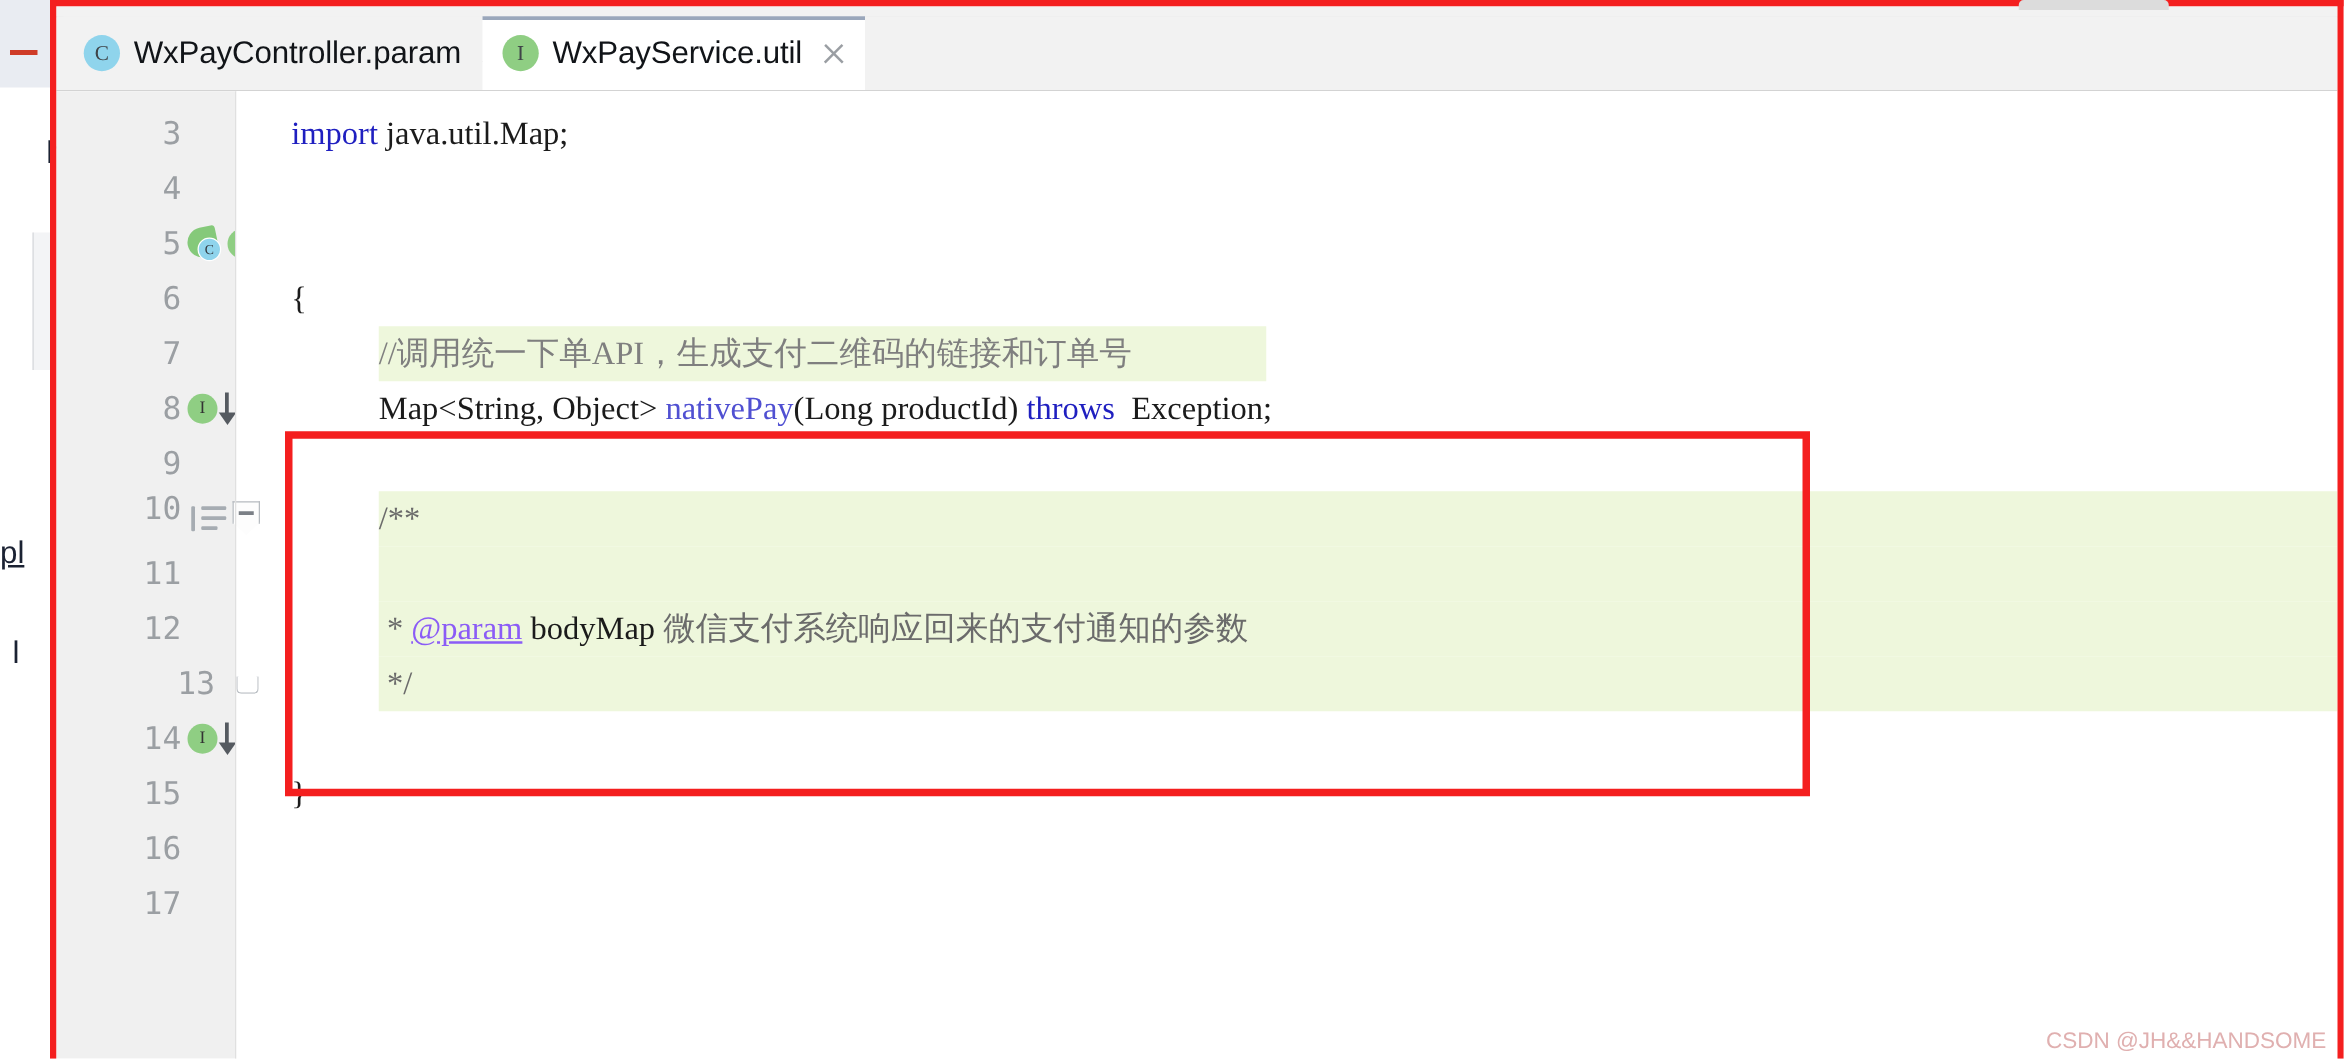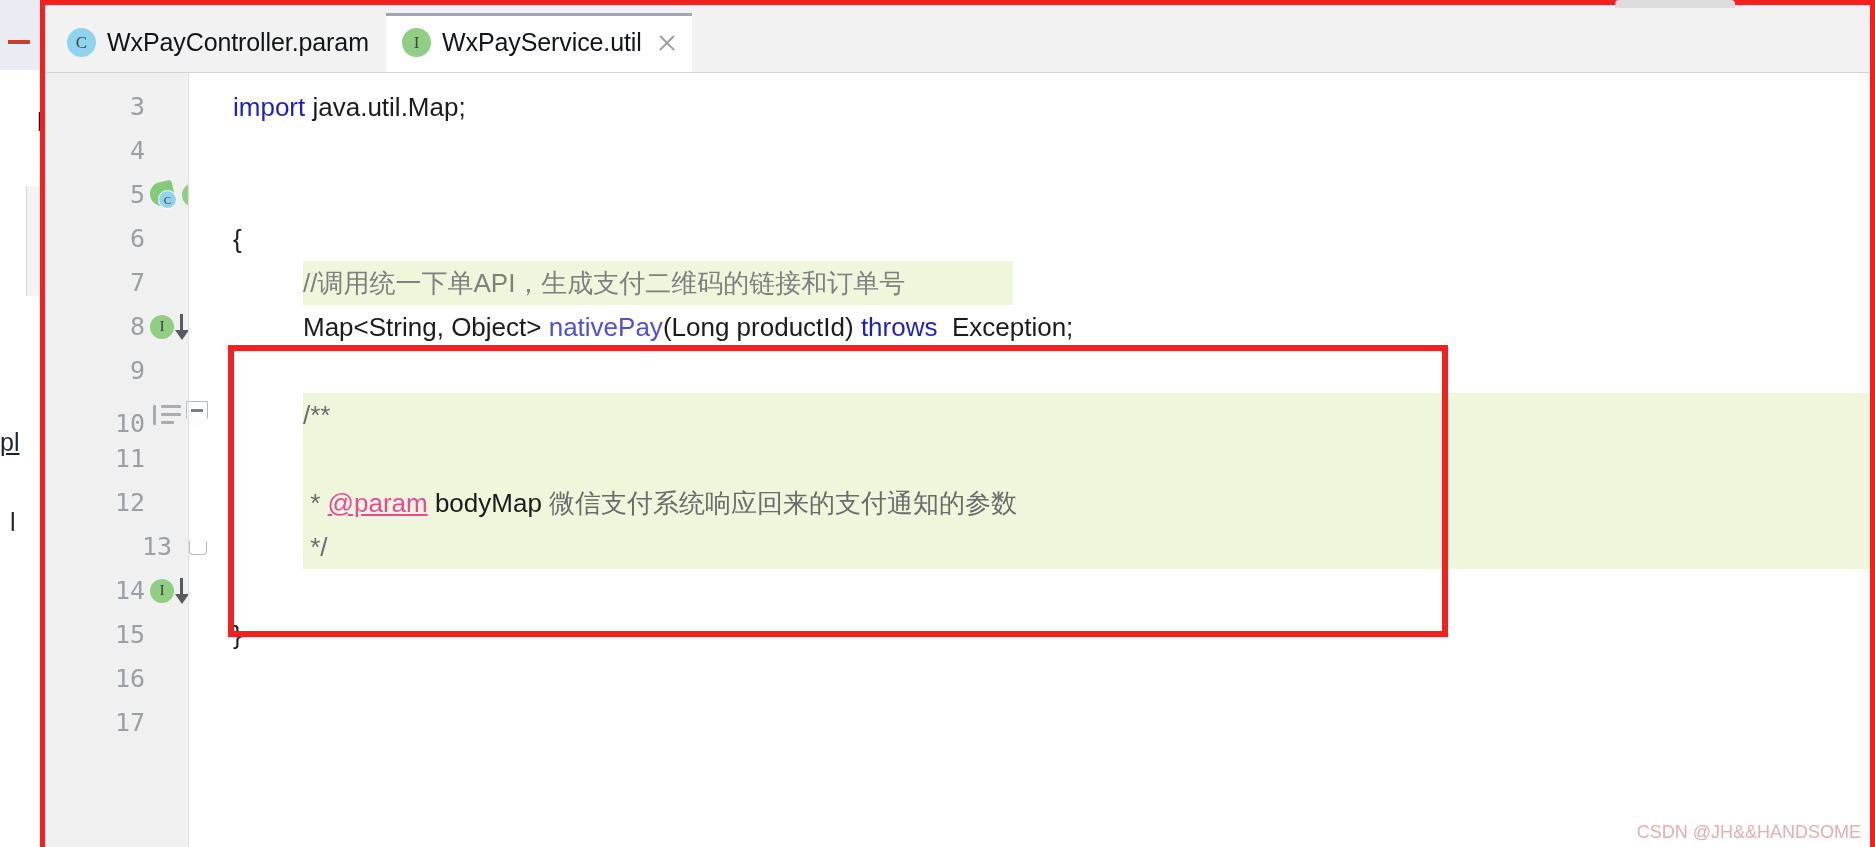--- a/index.html
+++ b/index.html
@@ -171,31 +171,31 @@
     font-size: 25px;
     color: #9b9fa3;
     height: 44px;
     line-height: 44px;
   }
 
   .code {
     position: absolute;
     left: 0; top: 0;
     height: 44px; line-height: 44px;
-    font-family: Liberation Sans, sans-serif;
+    font-family: Liberation Serif, serif;
     font-size: 26px;
     white-space: pre;
     color: #1b1b1b;
   }
   .kw   { color: #1f1fc0; }
   .kw2  { color: #7a34c4; }
   .meth { color: #5050d2; }
   .cmt  { color: #7f7f7f; }
   .doc  { color: #6b6b6b; }
-  .tag  { color: #ec4899; text-decoration: underline; }
+  .tag  { color: #8b5cf6; text-decoration: underline; }
 
   
   .hl {
     position: absolute;
     background: #eef7dc;
     height: 44px;
   }
 
   
   .g-icon { position: absolute; }
@@ -381,21 +381,21 @@
         <span class="g-icon" style="left: 105px; top: 241px;">
           <span style="display: flex; align-items: center;">
             <span class="iface-badge">I</span>
             <span class="down-arrow">
               <i class="shaft"></i>
               <i class="head"></i>
             </span>
           </span>
         </span>
         <div class="line-no" style="left: 0px; top: 276px;">9</div>
-        <div class="line-no" style="left: 0px; top: 329px;">10</div>
+        <div class="line-no" style="left: 0px; top: 312px;">10</div>
         <span class="g-icon" style="left: 108px; top: 331px;"><span class="doc-lines"><i></i><i></i><i></i><i></i></span></span>
         <div class="line-no" style="left: 0px; top: 364px;">11</div>
         <div class="line-no" style="left: 0px; top: 408px;">12</div>
         <div class="line-no" style="left: 0px; top: 452px; padding-left: 27px;">13</div>
         <div class="line-no" style="left: 0px; top: 496px;">14</div>
         <span class="g-icon" style="left: 105px; top: 505px;">
           <span style="display: flex; align-items: center;">
             <span class="iface-badge">I</span>
             <span class="down-arrow">
               <i class="shaft"></i>

